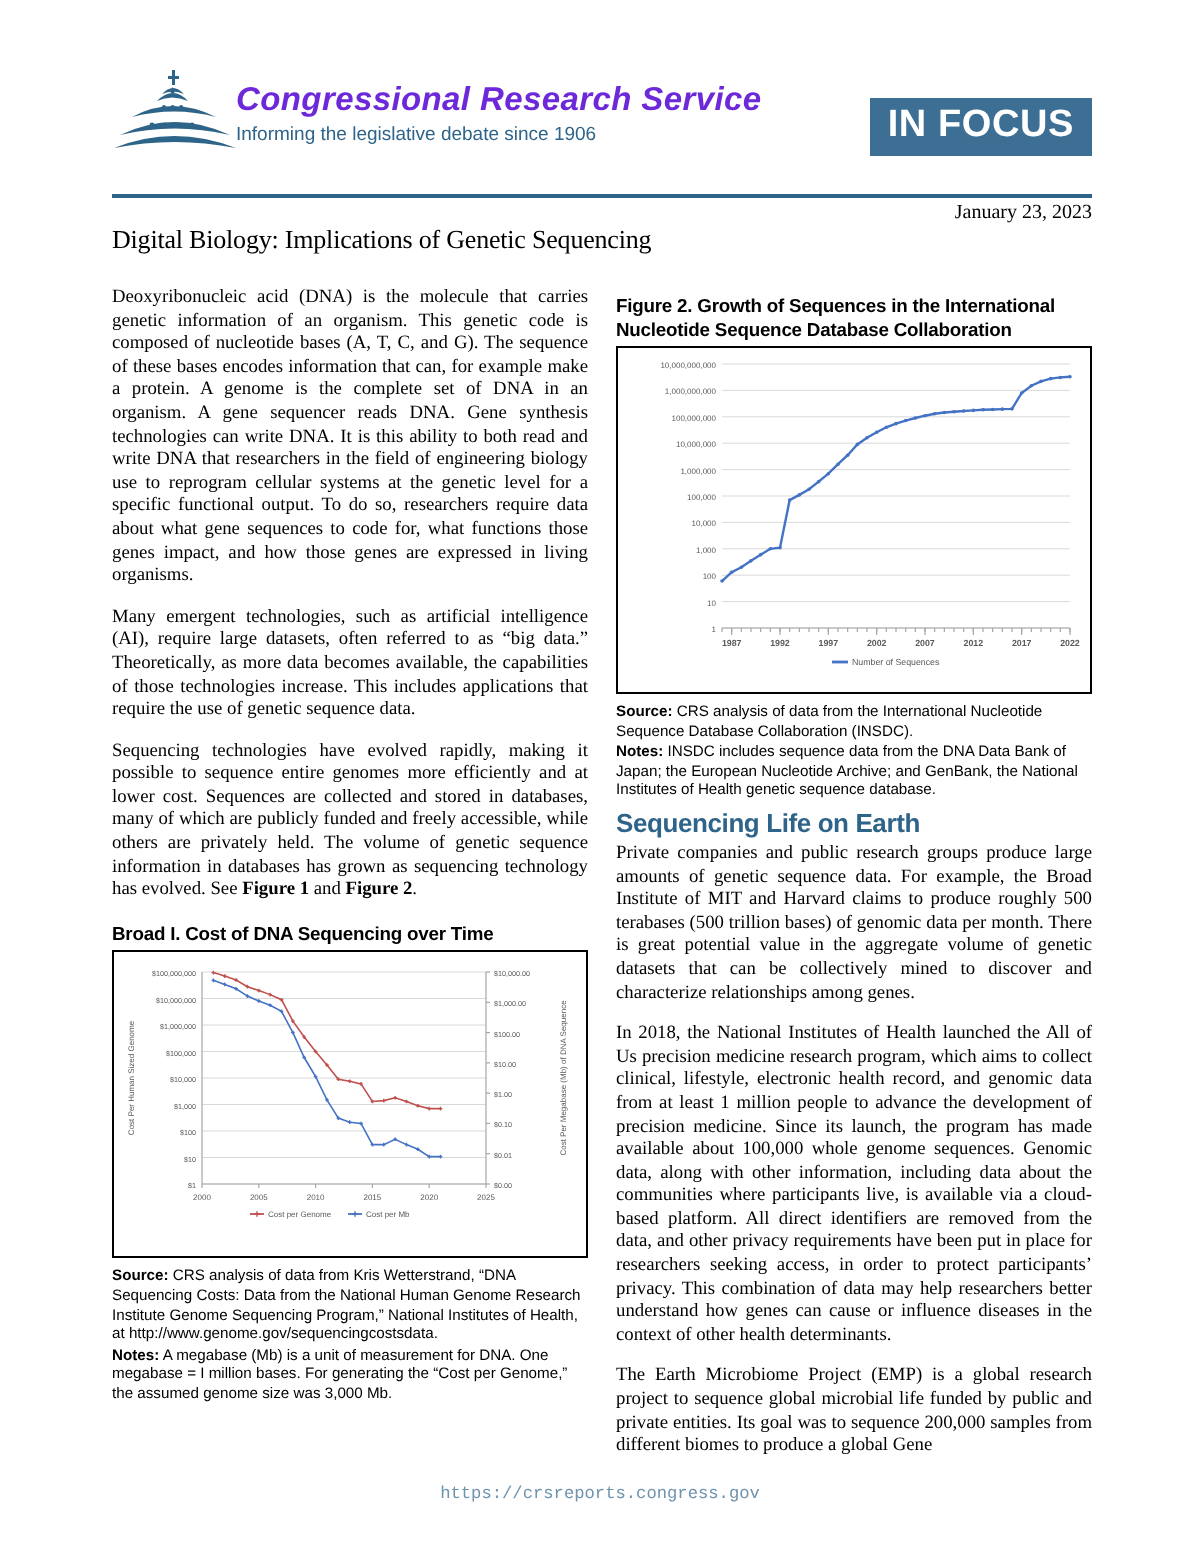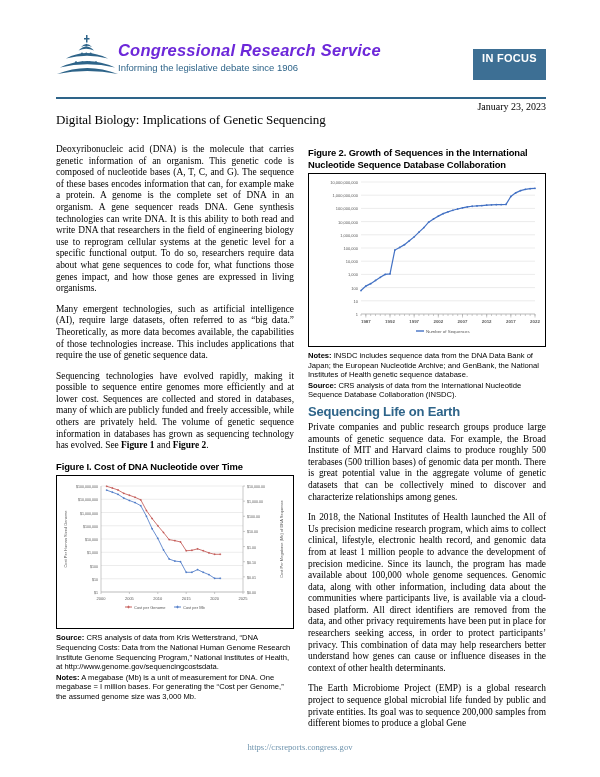--- a/index.html
+++ b/index.html
@@ -48,22 +48,22 @@
     margin-top: 2px;
     white-space: nowrap;
   }
   .infocus {
     position: absolute;
     right: 0; top: 15px;
     background: #3d6f94;
     color: #fff;
     font-family: "Liberation Sans", sans-serif;
     font-weight: bold;
-    font-size: 11px;
-    padding: 3px 9px 16px 9px;
+    font-size: 19px;
+    padding: 3px 9px 4px 9px;
     letter-spacing: 0.3px;
   }
   .header-rule {
     position: absolute;
     left: 56px; top: 97px;
     width: 490px; height: 2px;
     background: #2e6489;
   }
 
   
@@ -134,21 +134,21 @@
   }
   .fig-notes .lbl { font-weight: bold; }
   .fig-notes p { margin: 0 0 1px 0; }
 
   
   .footer {
     position: absolute;
     left: 0; top: 742px;
     width: 600px;
     text-align: center;
-    font-family: Liberation Serif, serif;
+    font-family: Liberation Mono, monospace;
     font-size: 8.6px;
     color: #6e93ad;
   }
 
   svg { display: block; }
   .axis-lbl {
     font-family: "Liberation Sans", sans-serif;
     fill: #595959;
   }
   .grid { stroke: #d9d9d9; stroke-width: 0.5; }
@@ -191,21 +191,21 @@
   <div class="date">January 23, 2023</div>
   <div class="doc-title">Digital Biology: Implications of Genetic Sequencing</div>
 
   <div class="col-left">
 
     <p class="body">Deoxyribonucleic acid (DNA) is the molecule that carries genetic information of an organism. This genetic code is composed of nucleotide bases (A, T, C, and G). The sequence of these bases encodes information that can, for example make a protein. A genome is the complete set of DNA in an organism. A gene sequencer reads DNA. Gene synthesis technologies can write DNA. It is this ability to both read and write DNA that researchers in the field of engineering biology use to reprogram cellular systems at the genetic level for a specific functional output. To do so, researchers require data about what gene sequences to code for, what functions those genes impact, and how those genes are expressed in living organisms.</p>
     <p class="body">Many emergent technologies, such as artificial intelligence (AI), require large datasets, often referred to as “big data.” Theoretically, as more data becomes available, the capabilities of those technologies increase. This includes applications that require the use of genetic sequence data.</p>
 
     <p class="body"><span>Sequencing technologies have evolved rapidly, making it possible to sequence entire genomes more efficiently and at lower cost. Sequences are collected and stored in databases, many of which are publicly funded and freely accessible, while others are privately held. The volume of genetic sequence information in databases has grown as sequencing technology has evolved. See </span><b>Figure 1</b><span> and </span><b>Figure 2</b><span>.</span></p>
 
-    <div class="fig-title">Figure I. Cost of DNA Nucleotide over Time</div>
+    <div class="fig-title">Broad I. Cost of DNA Sequencing over Time</div>
 
     <div class="fig-box">
       <svg id="fig1-svg" width="236" height="152" viewBox="0 0 236 152">
           <line x1="44" y1="116" x2="186" y2="116" class="grid"></line>
           <text x="41" y="118" text-anchor="end" font-size="3.6" class="axis-lbl">$1</text>
           <line x1="44" y1="102.75" x2="186" y2="102.75" class="grid"></line>
           <text x="41" y="104.75" text-anchor="end" font-size="3.6" class="axis-lbl">$10</text>
           <line x1="44" y1="89.5" x2="186" y2="89.5" class="grid"></line>
           <text x="41" y="91.5" text-anchor="end" font-size="3.6" class="axis-lbl">$100</text>
           <line x1="44" y1="76.25" x2="186" y2="76.25" class="grid"></line>
@@ -431,22 +431,22 @@
           <circle cx="211.5" cy="16.680020613146866" r="0.9" fill="#4472c4"></circle>
           <circle cx="216.33333333333334" cy="15.297513986282695" r="0.9" fill="#4472c4"></circle>
           <circle cx="221.16666666666666" cy="14.714025641387607" r="0.9" fill="#4472c4"></circle>
           <circle cx="226" cy="14.355615993611877" r="0.9" fill="#4472c4"></circle>
           <line x1="107" y1="157" x2="115" y2="157" stroke="#4472c4" stroke-width="1.4"></line>
           <text x="117" y="158.5" font-size="4.4" class="axis-lbl">Number of Sequences</text>
         </svg>
     </div>
 
     <div class="fig-notes">
+      <p><span class="lbl">Source:</span><span> CRS analysis of data from the International Nucleotide Sequence Database Collaboration (INSDC).</span></p>
       <p><span class="lbl">Notes:</span><span> INSDC includes sequence data from the DNA Data Bank of Japan; the European Nucleotide Archive; and GenBank, the National Institutes of Health genetic sequence database.</span></p>
-      <p><span class="lbl">Source:</span><span> CRS analysis of data from the International Nucleotide Sequence Database Collaboration (INSDC).</span></p>
     </div>
 
     <h2 class="section">Sequencing Life on Earth</h2>
 
     <p class="body">Private companies and public research groups produce large amounts of genetic sequence data. For example, the Broad Institute of MIT and Harvard claims to produce roughly 500 terabases (500 trillion bases) of genomic data per month. There is great potential value in the aggregate volume of genetic datasets that can be collectively mined to discover and characterize relationships among genes.</p>
     <p class="body">In 2018, the National Institutes of Health launched the All of Us precision medicine research program, which aims to collect clinical, lifestyle, electronic health record, and genomic data from at least 1 million people to advance the development of precision medicine. Since its launch, the program has made available about 100,000 whole genome sequences. Genomic data, along with other information, including data about the communities where participants live, is available via a cloud-based platform. All direct identifiers are removed from the data, and other privacy requirements have been put in place for researchers seeking access, in order to protect participants’ privacy. This combination of data may help researchers better understand how genes can cause or influence diseases in the context of other health determinants.</p>
     <p class="body">The Earth Microbiome Project (EMP) is a global research project to sequence global microbial life funded by public and private entities. Its goal was to sequence 200,000 samples from different biomes to produce a global Gene</p>
   </div>
 
   <div class="footer">https://crsreports.congress.gov</div>

